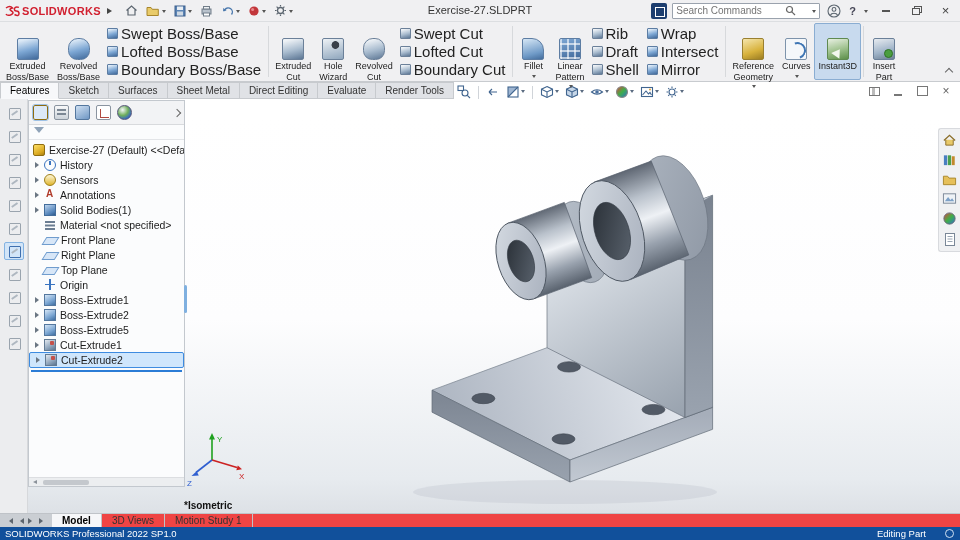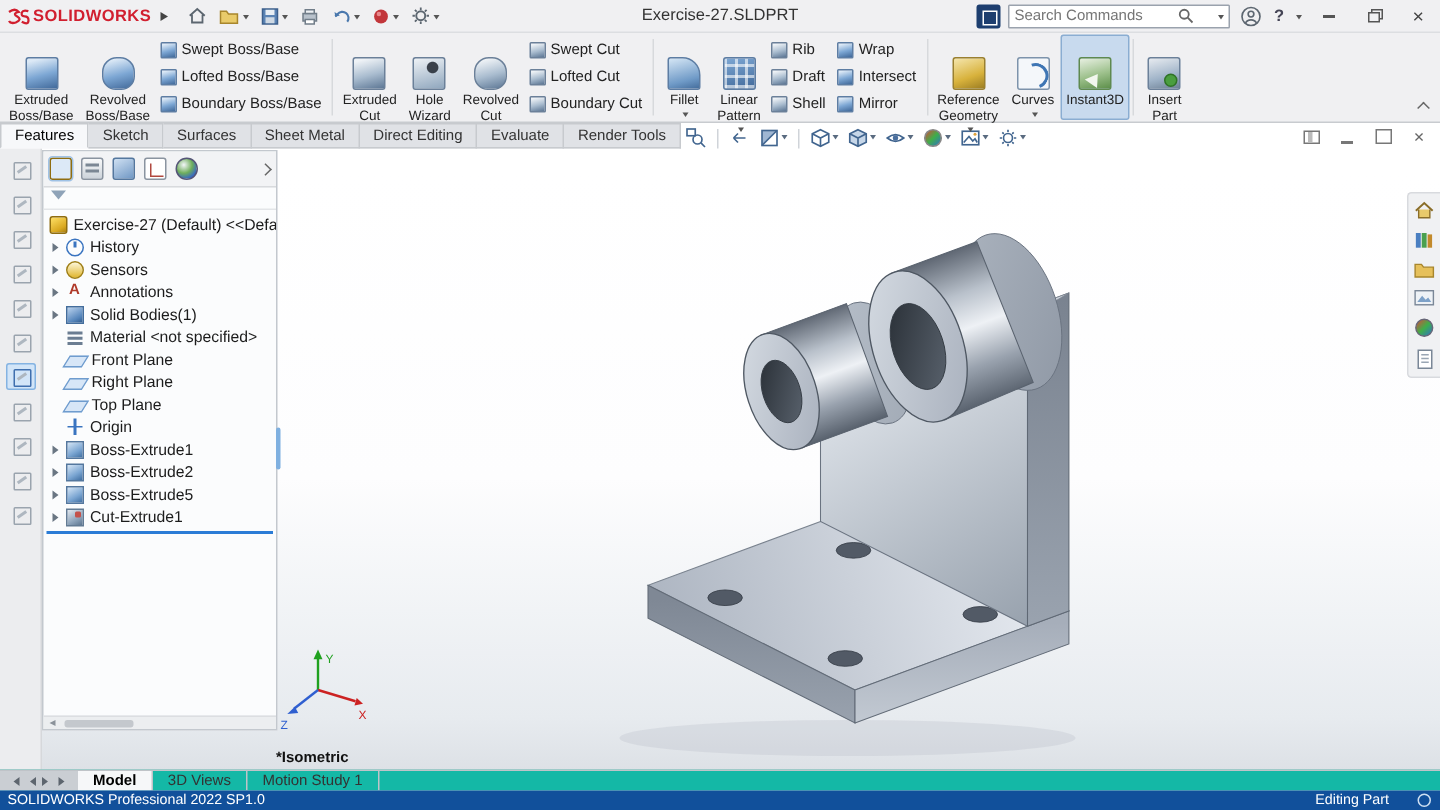--- a/index.html
+++ b/index.html
@@ -30,21 +30,21 @@
 
 
 .ribbon{position:absolute;top:22px;left:0;right:0;height:60px;background:#f0f0f2;border-bottom:1px solid #c8cbcf;display:flex;align-items:stretch;padding:1px 0 1px 2px;z-index:29}
 .rgroup{display:flex;align-items:stretch}
 .rsep{width:1px;background:#d7d9dc;margin:3px 2px}
 .rbig{display:flex;flex-direction:column;align-items:center;min-width:36px;padding:13px 3px 1px;border:1px solid transparent;border-radius:2px}
 .rbig.active{background:#c8daee;border-color:#8aadd2}
 .fic{width:22px;height:22px;border-radius:2px;flex:none;margin:1px auto;position:relative}
 .rlab{display:flex;flex-direction:column;align-items:center;font-size:9px;line-height:1.18;text-align:center;color:#222;white-space:nowrap}
 .rstack{display:flex;flex-direction:column;justify-content:center;gap:1px;padding:0 1px}
-.rsmall{display:flex;align-items:center;gap:3px;height:17px;padding:0 4px 0 2px;font-size:10px;white-space:nowrap;border-radius:2px}
+.rsmall{display:flex;align-items:center;gap:3px;height:17px;padding:0 4px 0 2px;font-size:15px;white-space:nowrap;border-radius:2px}
 .sic{width:11px;height:11px;border-radius:1px;flex:none;position:relative}
 .collapse-chevron{position:absolute;right:8px;bottom:6px;width:6px;height:6px;border-top:1.6px solid #666;border-left:1.6px solid #666;transform:rotate(45deg)}
 
 .ic-boss{background:linear-gradient(165deg,#dce9f6 10%,#7da7d4 55%,#41699a);border:1px solid #5d7da3}
 .ic-rev{background:linear-gradient(165deg,#dce9f6 10%,#7da7d4 55%,#41699a);border:1px solid #5d7da3;border-radius:45% 45% 42% 42%}
 .ic-cut{background:linear-gradient(165deg,#eef2f6 10%,#a9bccf 55%,#5c7694);border:1px solid #6b8099}
 .ic-revcut{background:linear-gradient(165deg,#eef2f6 10%,#a9bccf 55%,#5c7694);border:1px solid #6b8099;border-radius:45% 45% 42% 42%}
 .ic-hole{background:radial-gradient(circle at 62% 30%,#39404a 0 3.5px,rgba(0,0,0,0) 4.2px),linear-gradient(165deg,#eef2f6,#8fa6bd);border:1px solid #6b8099}
 .ic-fillet{background:linear-gradient(165deg,#d5e6f5,#6f9ac7 70%,#446d9c);border:1px solid #5d7da3;border-top-right-radius:12px}
 .ic-pattern{background-image:repeating-linear-gradient(90deg,rgba(255,255,255,.6) 0 2px,transparent 2px 7px),repeating-linear-gradient(0deg,rgba(255,255,255,.6) 0 2px,transparent 2px 7px),linear-gradient(165deg,#7da7d4,#41699a);border:1px solid #5d7da3}
@@ -129,21 +129,21 @@
 .splitter{position:absolute;left:184px;top:203px;width:3px;height:28px;background:#7fb0e0;border-radius:2px;z-index:11}
 
 
 .modelsvg{position:absolute;inset:0}
 .triad{position:absolute;left:158px;top:348px}
 .viewlabel{position:absolute;left:156px;top:418px;font-size:10px;font-weight:bold;color:#111}
 .taskpane{position:absolute;right:0;top:46px;width:22px;padding:4px 0;background:#f0f1f3;border:1px solid #d8dade;border-right:none;border-radius:3px 0 0 3px;display:flex;flex-direction:column;align-items:center;gap:6px;z-index:6}
 .tpi svg{display:block}
 
 
-.bottombar{position:absolute;left:0;right:0;top:513px;height:14px;background:#14b8a6;border-top:1px solid #bfc3c8;display:flex;align-items:stretch;font-size:10px;z-index:31}
+.bottombar{position:absolute;left:0;right:0;top:513px;height:14px;background:#ef4444;border-top:1px solid #bfc3c8;display:flex;align-items:stretch;font-size:10px;z-index:31}
 .bnav{display:flex;align-items:center;gap:4px;padding:0 6px;background:#caced3}
 .bn{width:0;height:0;border:3px solid transparent}
 .bn.l{border-right:4.5px solid #5d656e}
 .bn.r{border-left:4.5px solid #5d656e}
 .btab{display:flex;align-items:center;padding:0 10px;color:#333;border-right:1px solid #bfc3c8}
 .btab.active{background:#f6f7f9;color:#000;font-weight:bold}
 
 
 .statusbar{position:absolute;left:0;right:0;top:527px;height:13px;background:#11509b;color:#fff;display:flex;align-items:center;font-size:9.5px;z-index:32}
 .sb-left{padding-left:5px}
@@ -731,20 +731,25 @@
         <div class="trow child">
             <span class="twist on"></span>
             <span class="tic tic-boss"></span>
             <span>Boss-Extrude5</span>
           </div>
         <div class="trow child">
             <span class="twist on"></span>
             <span class="tic tic-cutx"></span>
             <span>Cut-Extrude1</span>
           </div>
+        <div class="trow child sel">
+            <span class="twist on"></span>
+            <span class="tic tic-cutx"></span>
+            <span>Cut-Extrude2</span>
+          </div>
         <div class="rollback"></div>
       </div>
       <div class="tree-hscroll"></div>
     </div>
     <div class="splitter"></div>
   </div>
 
   <div class="bottombar">
     <div class="bnav">
       <span class="bn l"></span>

